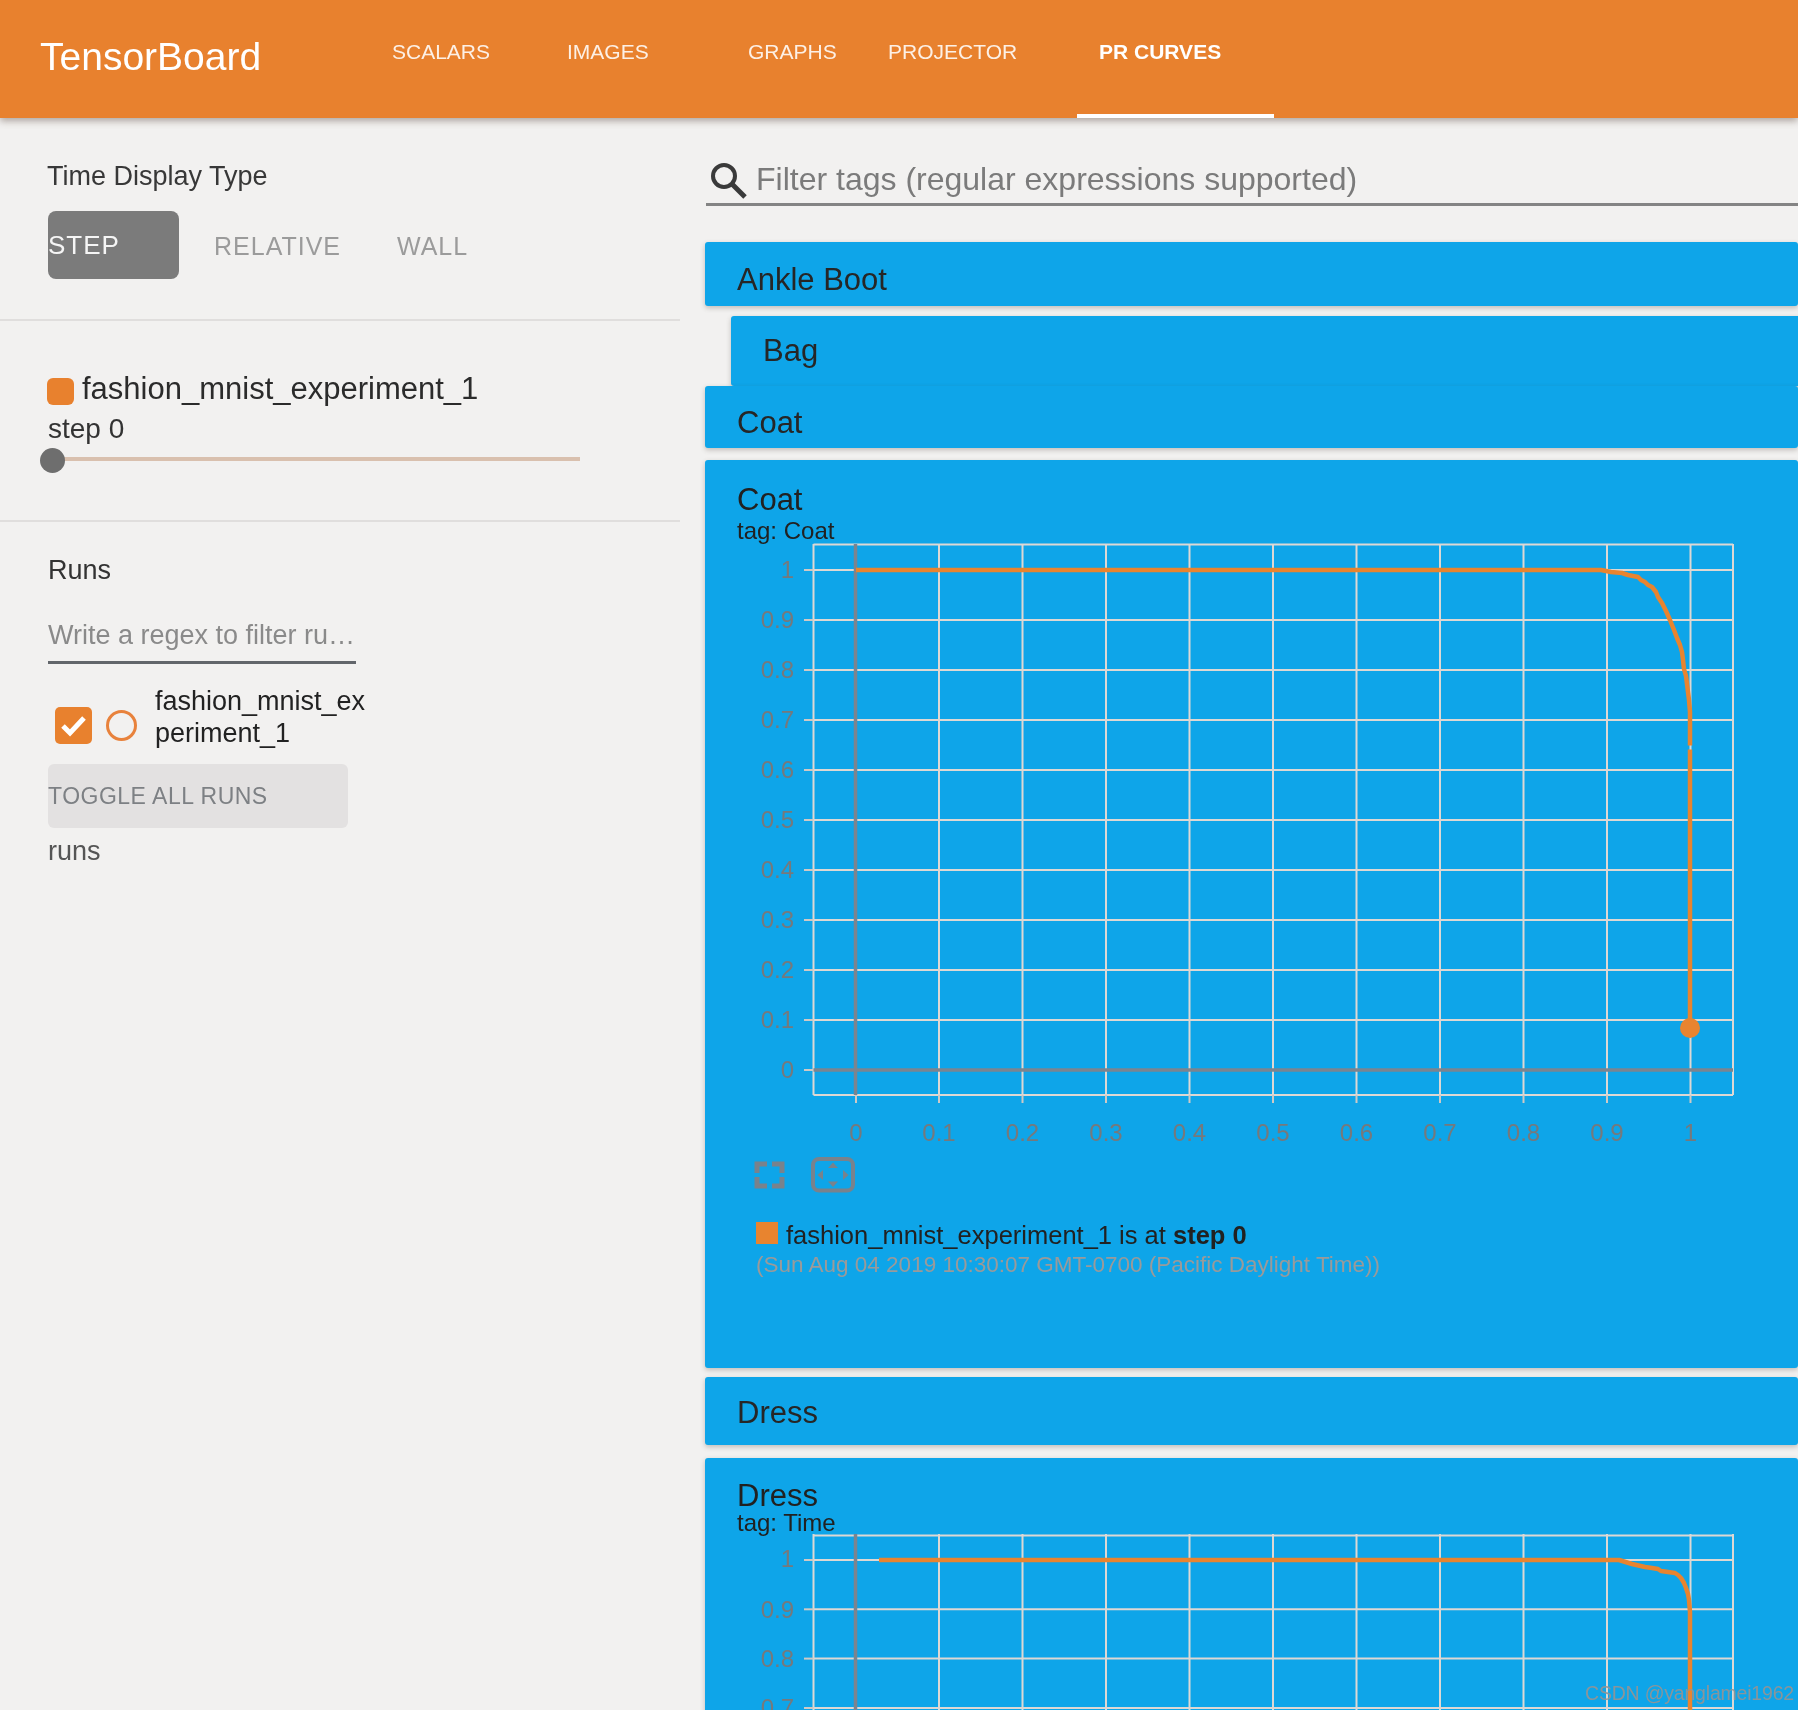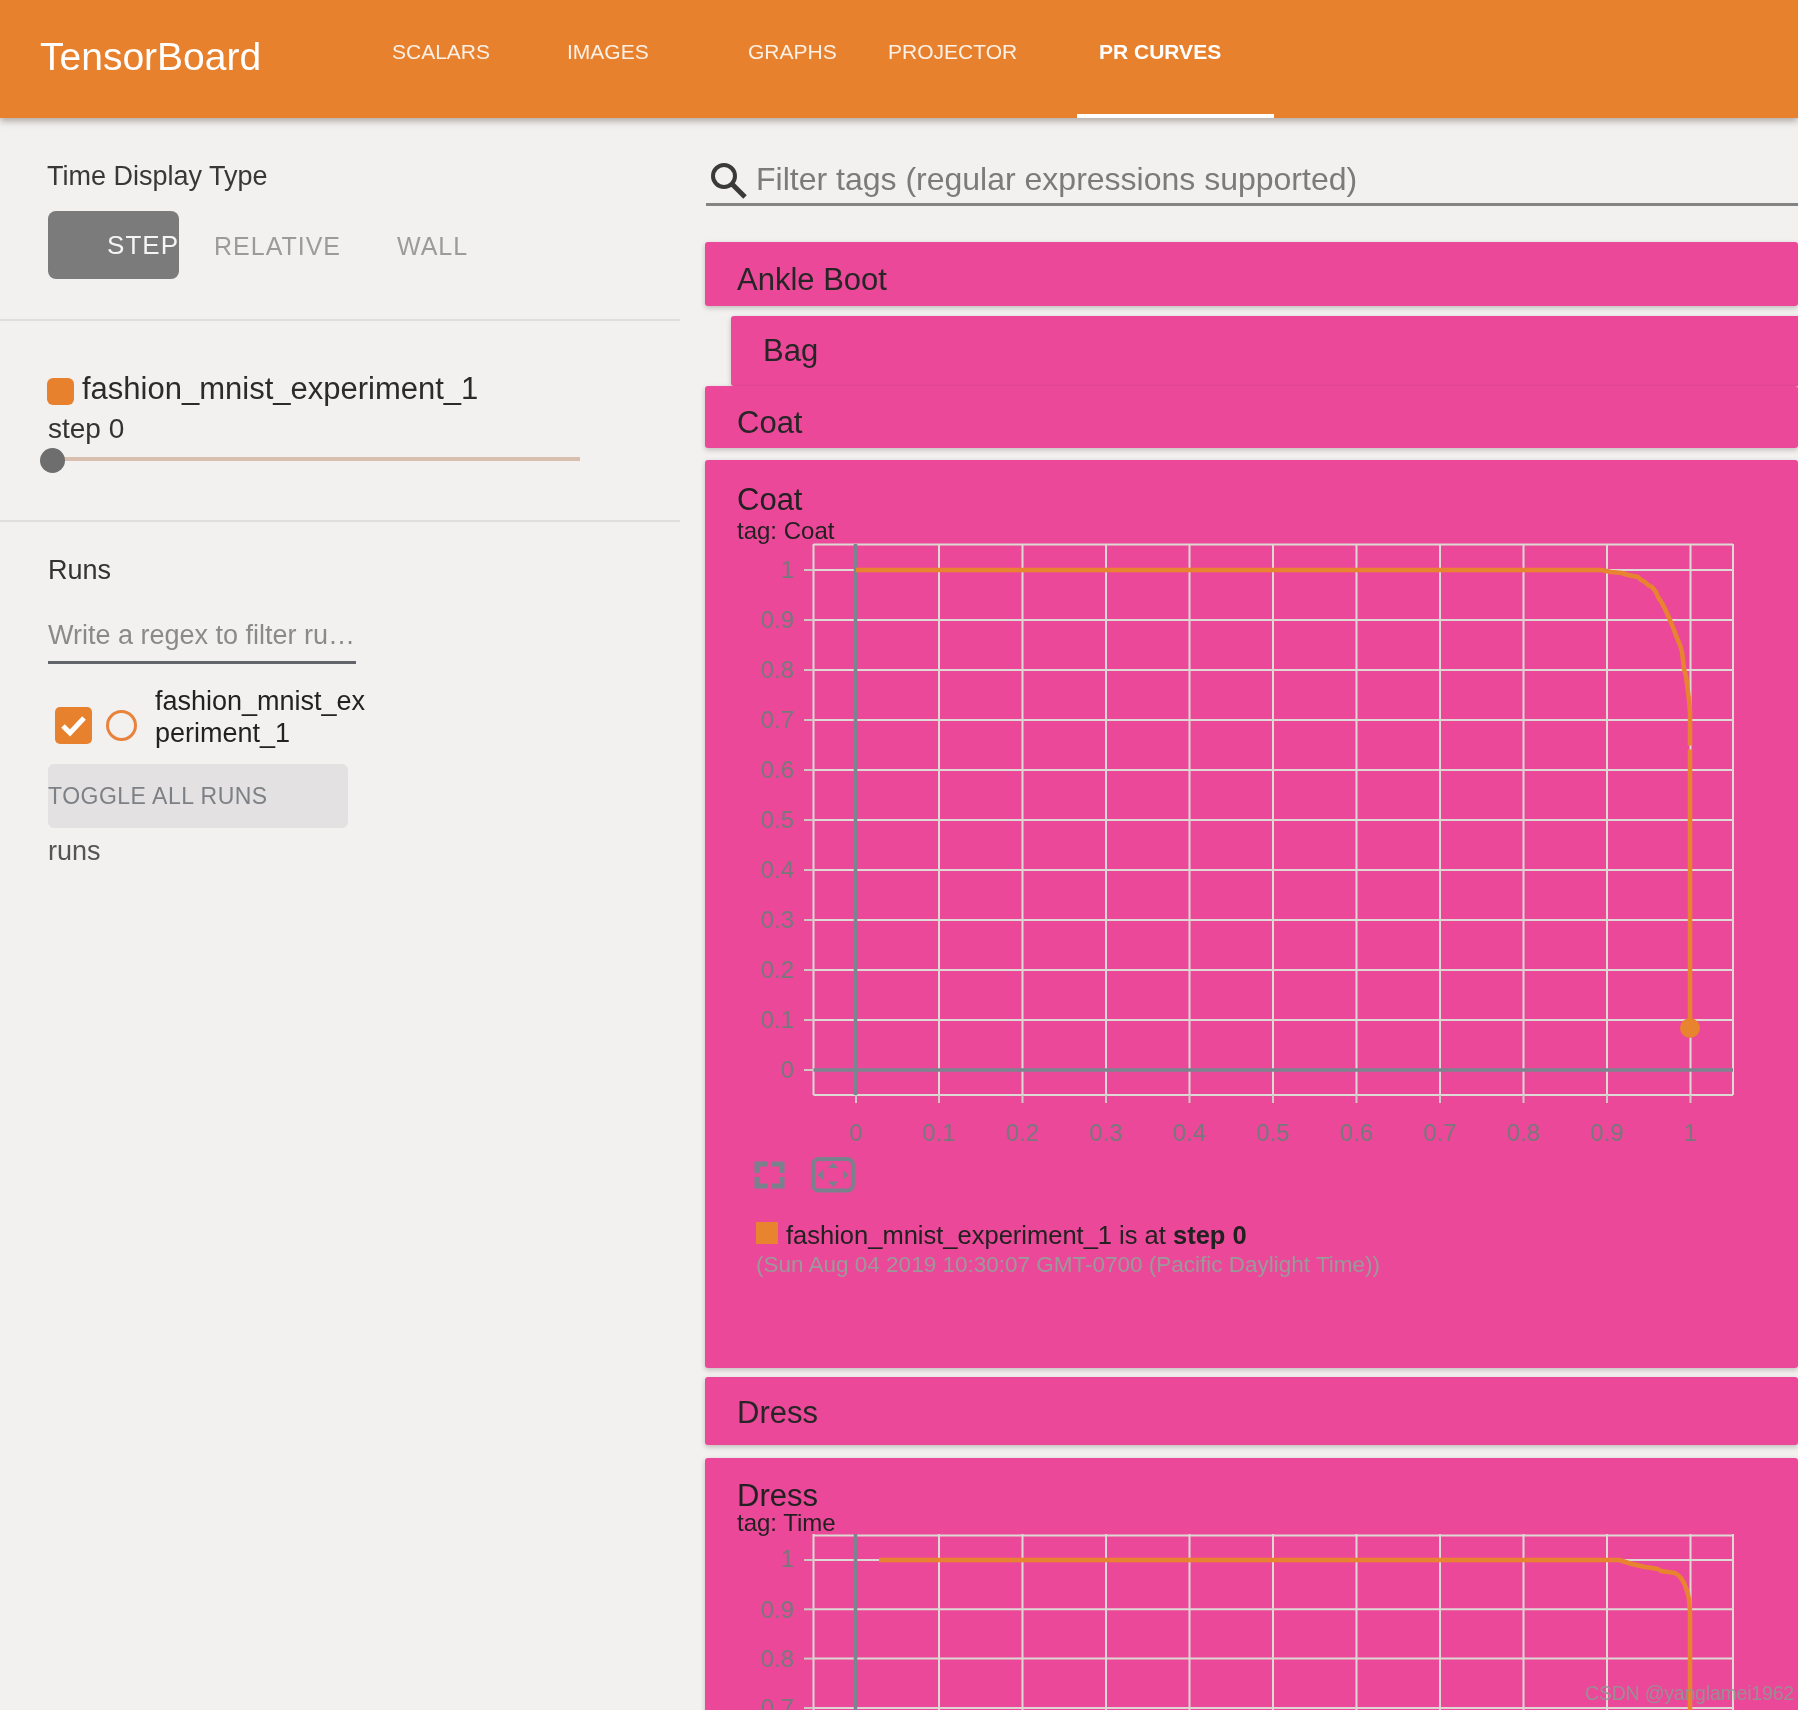--- a/index.html
+++ b/index.html
@@ -15,21 +15,21 @@
          letter-spacing:0; white-space:nowrap; }
   .tab.active { color:#fff; font-weight:bold; }
   #tabline { position:absolute; left:1077px; top:114px; width:197px; height:4px; background:#fff; }
 
   
   #sidebar { }
   .divider { position:absolute; left:0; width:680px; height:2px; background:#e0dedd; }
   #tdt { position:absolute; left:47px; top:161px; font-size:27px; color:#383838; }
   #stepbtn { position:absolute; left:48px; top:211px; width:131px; height:68px; background:#7b7b7b;
              border-radius:8px; color:#f5f5f5; font-size:26px; letter-spacing:1px;
-             text-align:right; line-height:68px; }
+             text-align:left; line-height:68px; }
   .graybtn { position:absolute; top:232px; font-size:25px; color:#9b9b9b; letter-spacing:1px; }
 
   #swatch { position:absolute; left:47px; top:378px; width:27px; height:27px; border-radius:6px; background:#e8812e; }
   #runname { position:absolute; left:82px; top:371px; font-size:31px; color:#2b2b2b; }
   #steplab { position:absolute; left:48px; top:413px; font-size:28px; color:#333; }
   #slidertrack { position:absolute; left:52px; top:457px; width:528px; height:4px; background:#d9c0ae; }
   #sliderthumb { position:absolute; left:40px; top:448px; width:25px; height:25px; border-radius:50%; background:#6e6e6e; }
 
   #runshead { position:absolute; left:48px; top:555px; font-size:27px; color:#333; }
   #regexph { position:absolute; left:48px; top:620px; font-size:27px; color:#8a8a8a; }
@@ -39,21 +39,21 @@
   #chklabel { position:absolute; left:155px; top:685px; font-size:27px; line-height:32px; color:#222; }
   #togglebtn { position:absolute; left:48px; top:764px; width:300px; height:64px; background:#e3e1e1;
                border-radius:6px; line-height:64px; font-size:23px; color:#7d8084; letter-spacing:.5px; }
   #runslab { position:absolute; left:48px; top:836px; font-size:27px; color:#555; }
 
   
   #searchicon { position:absolute; left:708px; top:160px; }
   #searchph { position:absolute; left:756px; top:161px; font-size:32px; color:#7b7b7b; }
   #searchline { position:absolute; left:706px; top:203px; width:1092px; height:3px; background:#848484; }
 
-  .card { position:absolute; left:705px; width:1093px; background:#ec4899; border-radius:3px;
+  .card { position:absolute; left:705px; width:1093px; background:#0ea5e9; border-radius:3px;
           box-shadow:0 2px 5px rgba(80,70,60,.30); }
   .cardhead { position:absolute; left:32px; font-size:31px; color:#262626; }
 
   .charttitle { position:absolute; left:32px; font-size:31px; color:#212121; }
   .chartsub  { position:absolute; left:32px; font-size:24px; color:#212121; }
 
   #wm { position:absolute; left:1585px; top:1682px; font-size:19.5px; letter-spacing:-0.2px; color:rgba(148,148,148,.92); z-index:30; white-space:nowrap; }
 </style>
 </head>
 <body>

